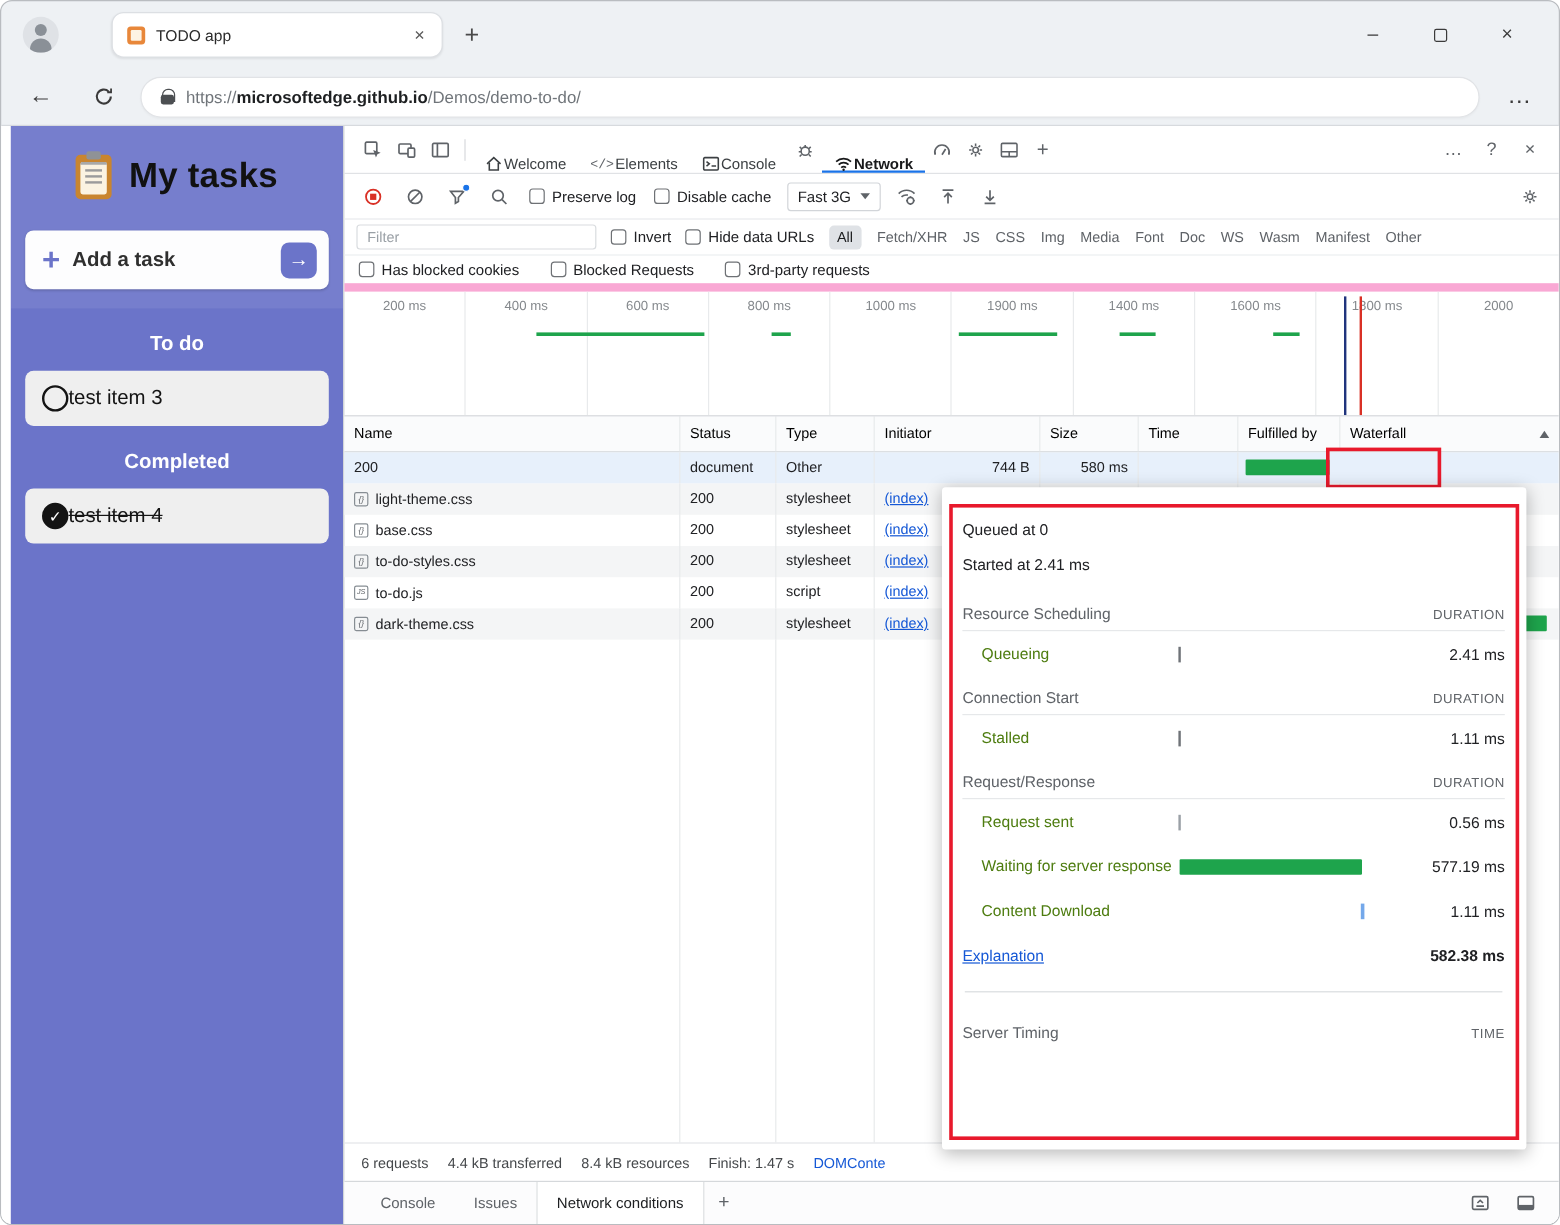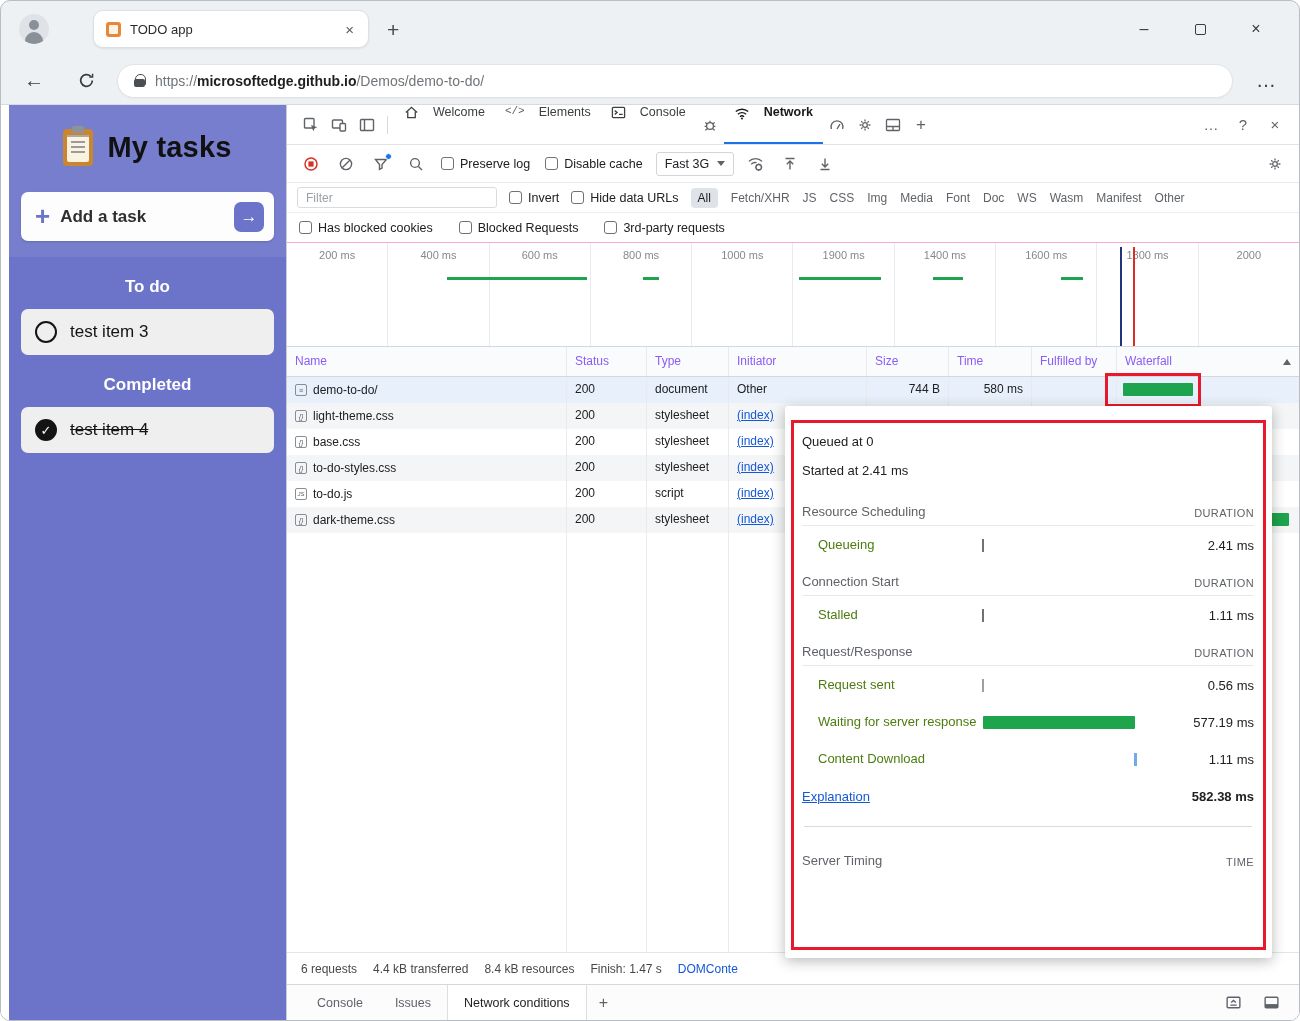--- a/index.html
+++ b/index.html
@@ -54,36 +54,36 @@
   .clip-lines { position:absolute; left:8px; top:12px; width:14px; height:2px; background:#9b9b9b; box-shadow:0 5px 0 #9b9b9b, 0 10px 0 #9b9b9b; }
   .todo-title { font-size:29px; font-weight:800; color:#111; letter-spacing:.2px; }
   .add-task { width:100%; height:49px; background:#fdfdfe; border:none; border-radius:7px; display:flex; align-items:center;
               gap:10px; padding:0 10px 0 14px; font-family:inherit; box-shadow:0 1px 2px rgba(0,0,0,.15); }
   .plus { color:var(--accent,#6b74c9); font-size:26px; font-weight:700; line-height:1; margin-top:-2px; }
   .add-label { font-size:17px; font-weight:700; color:#2f2f2f; }
   .arrow-btn { margin-left:auto; width:30px; height:30px; background:var(--accent,#6b74c9); border-radius:7px;
                color:#fff; font-size:17px; display:flex; align-items:center; justify-content:center; }
   .todo-lists { padding:0 12px; }
   .list-heading { font-size:17px; font-weight:700; color:#fff; text-align:center; margin:20px 0 12px; }
-  .task { background:#efefef; border-radius:7px; height:46px; display:flex; align-items:center; gap:13px;
+  .task { background:#efefef; border-radius:7px; height:46px; display:flex; align-items:center; 
           padding:0 14px; margin-bottom:7px; }
   .task-check { width:22px; height:22px; border:2.6px solid #141414; border-radius:50%; flex:none;
                 display:flex; align-items:center; justify-content:center; background:transparent; }
   .task-check.done { background:#141414; color:#fff; font-size:13px; }
   .task-label { font-size:17px; color:#141414; }
   .task-label.strike { text-decoration:line-through; }
 
   
   .devtools { flex:1; background:#fff; border-left:1px solid #c9ccd0; display:flex; flex-direction:column; position:relative; font-size:12px; color:#202124; }
   .ibtn { width:28px; height:28px; display:flex; align-items:center; justify-content:center; color:#5f6368; flex:none; border-radius:4px; }
   svg.ic { display:block; }
 
   .dt-tabbar { height:40px; display:flex; align-items:center; padding:0 6px 0 10px; border-bottom:1px solid #e0e2e5; flex:none; }
   .vdiv { width:1px; height:18px; background:#d7dadd; margin:0 6px; flex:none; }
-  .dt-tab { display:flex; align-items:flex-start; gap:14px; height:100%; padding:0 10px; font-size:12.5px; color:#3c4043; flex:none; }
+  .dt-tab { display:flex; align-items:flex-end; gap:1px; height:100%; padding:0 10px; font-size:12.5px; color:#3c4043; flex:none; }
   .dt-tab.active { color:#18191b; font-weight:700; box-shadow:inset 0 -2px 0 var(--blue,#1a73e8); }
   .code-glyph { font-family:"Liberation Mono", monospace; font-size:11px; color:#5f6368; }
   .dt-right { margin-left:auto; display:flex; align-items:center; gap:4px; padding-right:4px; }
   .txt-icon { font-size:15px; color:#5f6368; }
 
   .dt-toolbar { height:38px; display:flex; align-items:center; gap:7px; padding:0 10px; border-bottom:1px solid #e8eaed; flex:none; }
   .cb { width:13px; height:13px; border:1.4px solid #6e7327; border-color:#6e7175; border-radius:3px; background:#fff; flex:none; display:inline-block; }
   .cb-wrap { display:flex; align-items:center; gap:6px; color:#202124; font-size:12.5px; flex:none; }
   .throttle { height:24px; border:1px solid #d2d5d9; border-radius:3px; background:#fff; display:flex; align-items:center;
               gap:8px; padding:0 8px; font-size:12.5px; color:#202124; margin-left:6px; flex:none; }
@@ -91,29 +91,29 @@
   .funnel-wrap { position:relative; }
   .blue-dot { position:absolute; right:3px; top:3px; width:7px; height:7px; border-radius:50%; background:var(--blue,#1a73e8); border:1px solid #fff; }
   .ml-auto { margin-left:auto; }
 
   .dt-filterbar { height:30px; display:flex; align-items:center; gap:12px; padding:0 10px; border-bottom:1px solid #eceef0; flex:none; }
   .filter-input { width:200px; height:21px; border:1px solid #d9dcdf; border-radius:3px; font-size:12px; padding:0 8px; color:#202124; font-family:inherit; }
   .filter-input::placeholder { color:#9aa0a6; }
   .pills { display:flex; align-items:center; gap:13px; color:#5f6368; font-size:12px; }
   .pill.on { background:#dfe2e6; color:#1c1d1f; border-radius:4px; padding:3px 7px; }
 
-  .dt-checkrow { height:30px; display:flex; align-items:center; gap:26px; padding:0 12px; border-bottom:1px solid #f9a8d4; flex:none; }
+  .dt-checkrow { height:30px; display:flex; align-items:center; gap:26px; padding:0 12px; border-bottom:7px solid #f9a8d4; flex:none; }
 
   .timeline { height:104px; position:relative; border-bottom:1px solid #d5d8db; display:flex; flex:none; overflow:hidden; }
   .tl-cell { flex:1; border-right:1px solid #e8eaec; font-size:11px; color:#85898d; text-align:center; padding-top:6px; }
   .tl-green { position:absolute; top:34px; height:3px; background:var(--green,#1ea44c); }
   .tl-vline { position:absolute; top:4px; bottom:0; width:1.5px; }
 
   .grid8 { display:grid; grid-template-columns:280px 80px 82px 138px 82px 83px 85px 1fr; }
-  .net-head { height:30px; background:#fafbfc; border-bottom:1px solid #d5d8db; flex:none; color:#8b5cf6; }
+  .net-head { height:30px; background:#fafbfc; border-bottom:1px solid #d5d8db; flex:none; color:#000000; }
   .net-head .cell { line-height:29px; }
   .cell { padding:0 8px; border-right:1px solid #e8eaec; white-space:nowrap; overflow:hidden; font-size:12px; }
   .cell.num { text-align:right; }
   .cell.wfh { display:flex; align-items:center; justify-content:space-between; }
   .tri-up { width:0; height:0; border-left:4.5px solid transparent; border-right:4.5px solid transparent; border-bottom:6px solid #5f6368; }
   .net-row { height:26px; }
   .net-row .cell { line-height:25px; }
   .net-row.sel { background:#e7f0fb; }
   .net-row.alt { background:#f4f5f6; }
   .cell.name { display:flex; align-items:center; gap:6px; }
@@ -450,24 +450,20 @@
         <span class="cell">Size</span>
         <span class="cell">Time</span>
         <span class="cell">Fulfilled by</span>
         <span class="cell wfh" style="border-right:none">
           <span>Waterfall</span>
           <span class="tri-up"></span>
         </span>
       </div>
 
       <div class="grid8 net-row sel">
-        <span class="cell name">
-            <i class="ficon">≡</i>
-            <span>demo-to-do/</span>
-          </span>
         <span class="cell">200</span>
         <span class="cell">document</span>
         <span class="cell">Other</span>
         <span class="cell num">744 B</span>
         <span class="cell num">580 ms</span>
         <span class="cell"></span>
         <span class="cell wf" style="border-right:none">
             <i class="wbar" style="left:6px;width:70px"></i>
           </span>
       </div>

